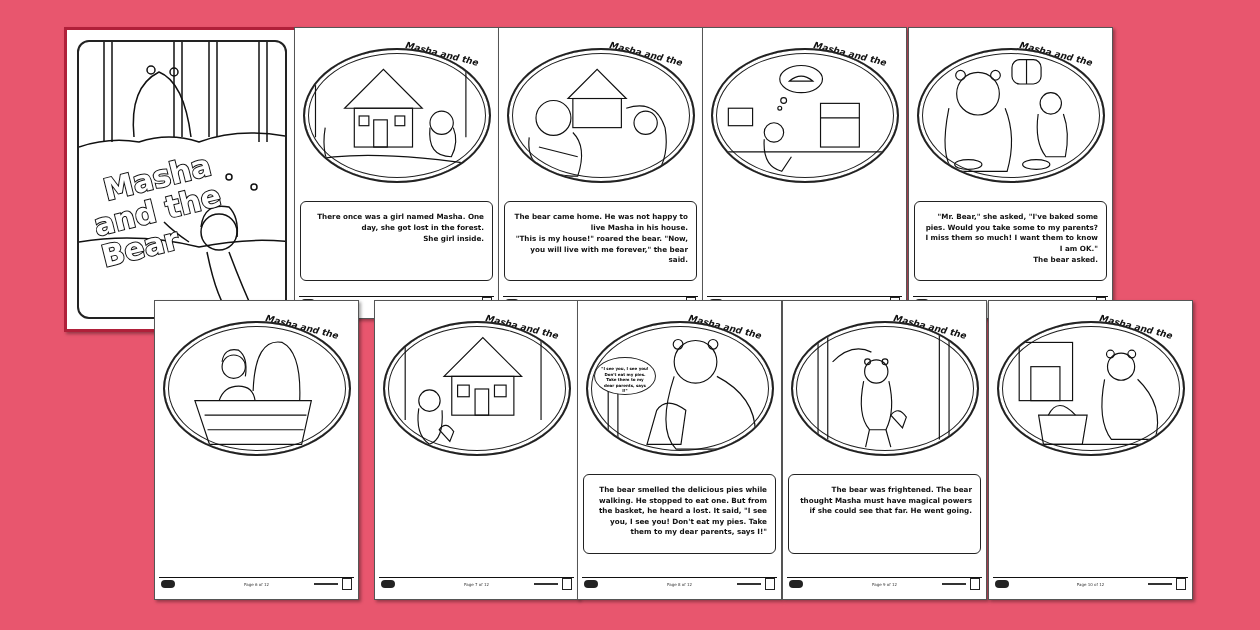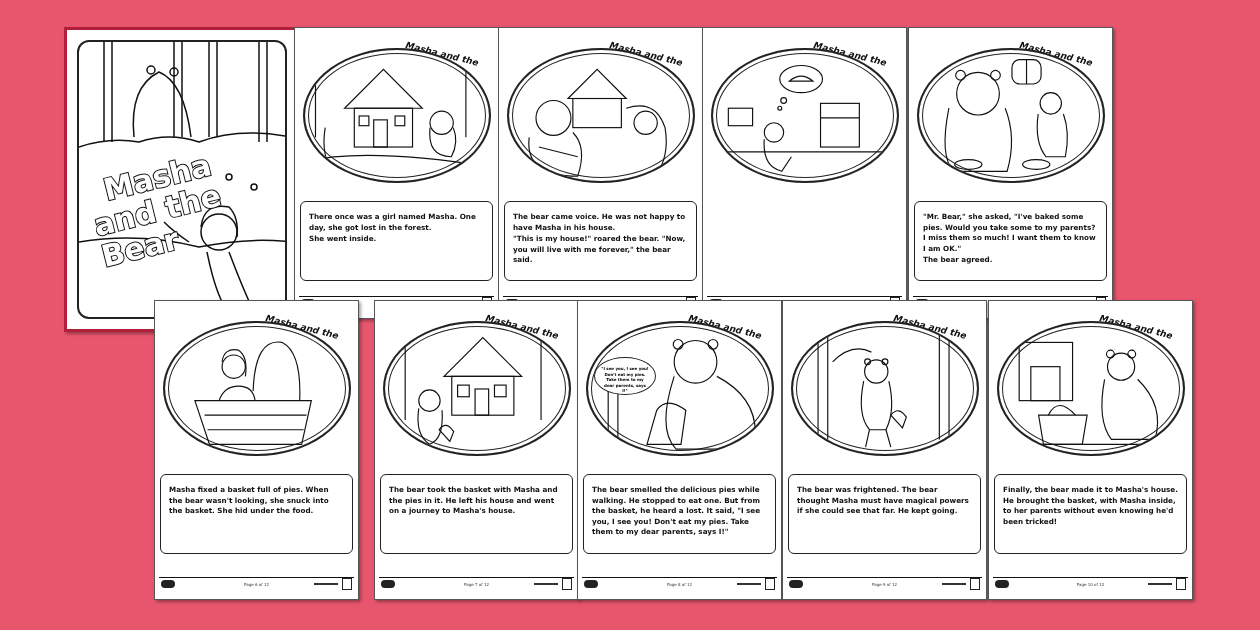--- a/index.html
+++ b/index.html
@@ -32,21 +32,21 @@
     position: absolute; left: 8px; top: 20px; width: 188px; height: 135px;
     border: 2px solid #222; border-radius: 50%; overflow: hidden; background: #fff;
     box-shadow: inset 0 0 0 3px #fff, inset 0 0 0 4px #222;
   }
   .page .oval svg { width: 100%; height: 100%; }
   .page .textbox {
     position: absolute; left: 5px; right: 5px; top: 173px; height: 80px;
     border: 1.5px solid #222; border-radius: 6px; padding: 10px 8px;
     font-size: 7.2px; line-height: 10.5px; font-weight: bold; color: #111;
   }
-  .page .textbox p { margin-bottom: 1px; }
+  .page .textbox p { margin-bottom: 1px; text-align: right; }
   .page .footer {
     position: absolute; left: 4px; right: 4px; bottom: 8px; height: 14px;
     border-top: 1.5px solid #111;
   }
   .footer .pg { position: absolute; left: 0; right: 0; top: 4px; text-align: center; font-size: 4px; color: #333; }
   .footer .logo-l { position: absolute; left: 2px; top: 2px; width: 14px; height: 8px; background: #222; border-radius: 4px; }
   .footer .logo-r { position: absolute; right: 2px; top: 0px; width: 10px; height: 12px; border: 1px solid #222; }
   .footer .url { position: absolute; right: 16px; top: 5px; width: 24px; height: 2px; background: #333; }
   .bubble {
     position: absolute; left: 6px; top: 34px; width: 62px; height: 38px; background: #fff;
@@ -103,21 +103,21 @@
           <path d="M128 80 Q125 110 150 110 Q158 95 152 80"></path>
       <path d="M20 80 Q15 110 30 130"></path>
           <path d="M0 115 Q60 100 188 120"></path>
       <line x1="10" y1="0" x2="10" y2="90"></line>
           <line x1="165" y1="0" x2="165" y2="90"></line>
         </g>
       </svg>
   </div>
   <div class="textbox">
     <p>There once was a girl named Masha. One day, she got lost in the forest.</p>
-    <p>She went inside.</p>
+    <p>She girl inside.</p>
   </div>
   <div class="footer">
     <span class="logo-l"></span>
     <div class="pg">Page 2 of 12</div>
     <span class="url"></span>
     <span class="logo-r"></span>
   </div>
 </div>
 
 <div class="sheet page" style="left:498px; top:27px;">
@@ -129,21 +129,21 @@
           <rect x="65" y="50" width="50" height="30"></rect>
       <circle cx="45" cy="70" r="18"></circle>
           <path d="M20 90 Q15 130 70 130 Q80 100 65 85"></path>
       <path d="M30 100 L70 110"></path>
           <path d="M120 60 Q150 50 160 80 Q165 110 150 130"></path>
       <circle cx="140" cy="75" r="12"></circle>
         </g>
       </svg>
   </div>
   <div class="textbox">
-    <p>The bear came voice. He was not happy to have Masha in his house.</p>
+    <p>The bear came home. He was not happy to live Masha in his house.</p>
     <p>"This is my house!" roared the bear. "Now, you will live with me forever," the bear said.</p>
   </div>
   <div class="footer">
     <span class="logo-l"></span>
     <div class="pg">Page 3 of 12</div>
     <span class="url"></span>
     <span class="logo-r"></span>
   </div>
 </div>
 
@@ -186,21 +186,21 @@
           <path d="M122 66 Q118 95 130 110 L150 110 Q155 85 148 66"></path>
       <ellipse cx="50" cy="118" rx="14" ry="5"></ellipse>
           <ellipse cx="120" cy="118" rx="14" ry="5"></ellipse>
       <rect x="95" y="10" width="30" height="25" rx="8"></rect>
           <line x1="110" y1="10" x2="110" y2="35"></line>
         </g>
       </svg>
   </div>
   <div class="textbox">
     <p>"Mr. Bear," she asked, "I've baked some pies. Would you take some to my parents? I miss them so much! I want them to know I am OK."</p>
-    <p>The bear agreed.</p>
+    <p>The bear asked.</p>
   </div>
   <div class="footer">
     <span class="logo-l"></span>
     <div class="pg">Page 5 of 12</div>
     <span class="url"></span>
     <span class="logo-r"></span>
   </div>
 </div>
 
 <div class="sheet page" style="left:154px; top:300px; height:300px;">
@@ -210,23 +210,20 @@
         <g stroke="#111" fill="none" stroke-width="1.2">
       <path d="M90 70 Q92 15 120 20 Q140 30 138 80"></path>
       <circle cx="70" cy="45" r="12"></circle>
           <path d="M58 40 Q60 25 75 28 Q85 35 82 55"></path>
       <path d="M30 80 L150 80 L140 125 L45 125 Z"></path>
       <line x1="40" y1="95" x2="145" y2="95"></line>
           <line x1="43" y1="110" x2="142" y2="110"></line>
       <path d="M55 80 Q60 65 75 65 Q90 65 92 80"></path>
         </g>
       </svg>
-  </div>
-  <div class="textbox">
-    <p>Masha fixed a basket full of pies. When the bear wasn't looking, she snuck into the basket. She hid under the food.</p>
   </div>
   <div class="footer">
     <span class="logo-l"></span>
     <div class="pg">Page 6 of 12</div>
     <span class="url"></span>
     <span class="logo-r"></span>
   </div>
 </div>
 
 <div class="sheet page" style="left:374px; top:300px; height:300px;">
@@ -239,23 +236,20 @@
       <rect x="92" y="68" width="14" height="27"></rect>
           <rect x="74" y="64" width="12" height="12"></rect>
           <rect x="112" y="64" width="12" height="12"></rect>
       <circle cx="45" cy="80" r="11"></circle>
           <path d="M34 88 Q30 115 45 125 Q60 120 58 90"></path>
       <path d="M55 110 Q62 100 70 112 L66 122 Z"></path>
       <line x1="20" y1="0" x2="20" y2="100"></line>
           <line x1="160" y1="0" x2="160" y2="100"></line>
         </g>
       </svg>
-  </div>
-  <div class="textbox">
-    <p>The bear took the basket with Masha and the pies in it. He left his house and went on a journey to Masha's house.</p>
   </div>
   <div class="footer">
     <span class="logo-l"></span>
     <div class="pg">Page 7 of 12</div>
     <span class="url"></span>
     <span class="logo-r"></span>
   </div>
 </div>
 
 <div class="sheet page" style="left:577px; top:300px; height:300px;">
@@ -298,21 +292,21 @@
       <path d="M100 95 Q108 85 116 97 L112 108 Z"></path>
       <line x1="25" y1="0" x2="25" y2="120"></line>
           <line x1="35" y1="0" x2="35" y2="120"></line>
       <line x1="150" y1="0" x2="150" y2="120"></line>
           <line x1="160" y1="0" x2="160" y2="120"></line>
       <path d="M40 40 Q60 20 80 30"></path>
         </g>
       </svg>
   </div>
   <div class="textbox">
-    <p>The bear was frightened. The bear thought Masha must have magical powers if she could see that far. He kept going.</p>
+    <p>The bear was frightened. The bear thought Masha must have magical powers if she could see that far. He went going.</p>
   </div>
   <div class="footer">
     <span class="logo-l"></span>
     <div class="pg">Page 9 of 12</div>
     <span class="url"></span>
     <span class="logo-r"></span>
   </div>
 </div>
 
 <div class="sheet page" style="left:988px; top:300px; height:300px;">
@@ -325,22 +319,19 @@
       <circle cx="125" cy="45" r="14"></circle>
           <circle cx="114" cy="32" r="4"></circle>
           <circle cx="136" cy="32" r="4"></circle>
       <path d="M108 58 Q100 100 115 120 L160 120 Q170 85 142 58"></path>
       <path d="M40 95 L90 95 L85 125 L45 125 Z"></path>
           <path d="M50 95 Q60 75 78 95"></path>
       <line x1="0" y1="125" x2="188" y2="125"></line>
         </g>
       </svg>
   </div>
-  <div class="textbox">
-    <p>Finally, the bear made it to Masha's house. He brought the basket, with Masha inside, to her parents without even knowing he'd been tricked!</p>
-  </div>
   <div class="footer">
     <span class="logo-l"></span>
     <div class="pg">Page 10 of 12</div>
     <span class="url"></span>
     <span class="logo-r"></span>
   </div>
 </div>
 
 </body></html>

